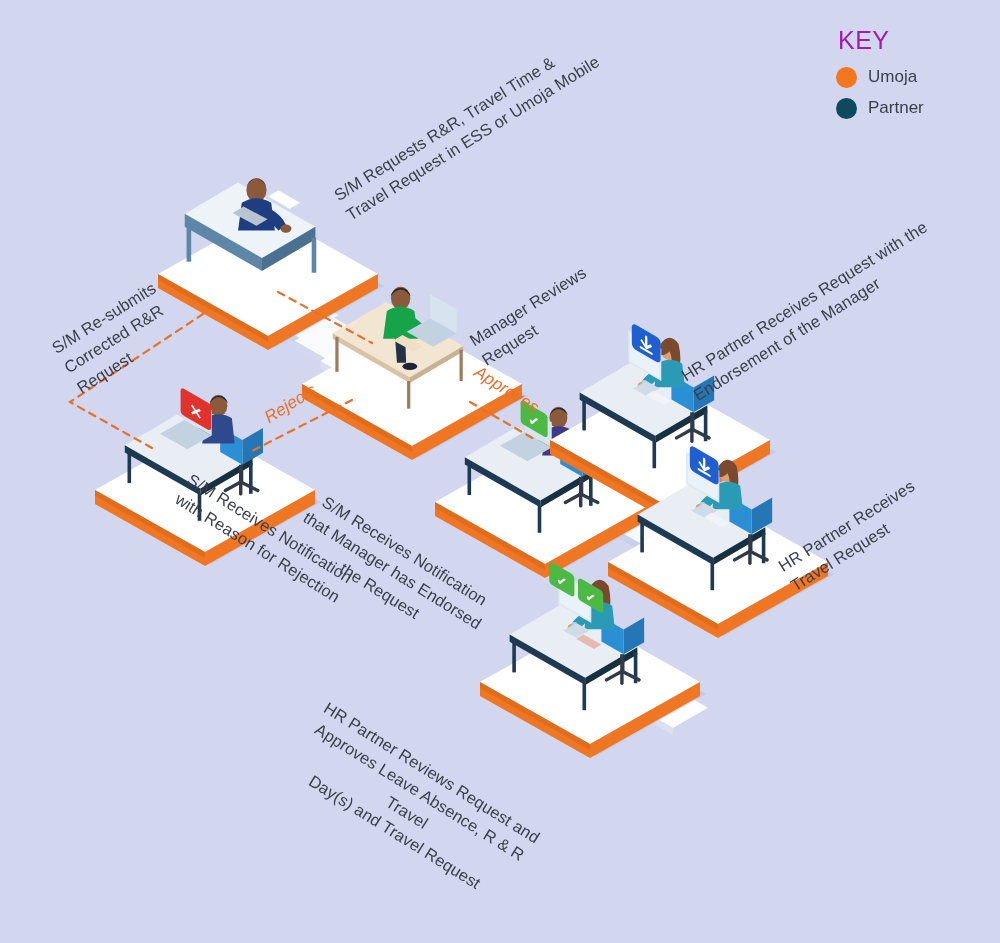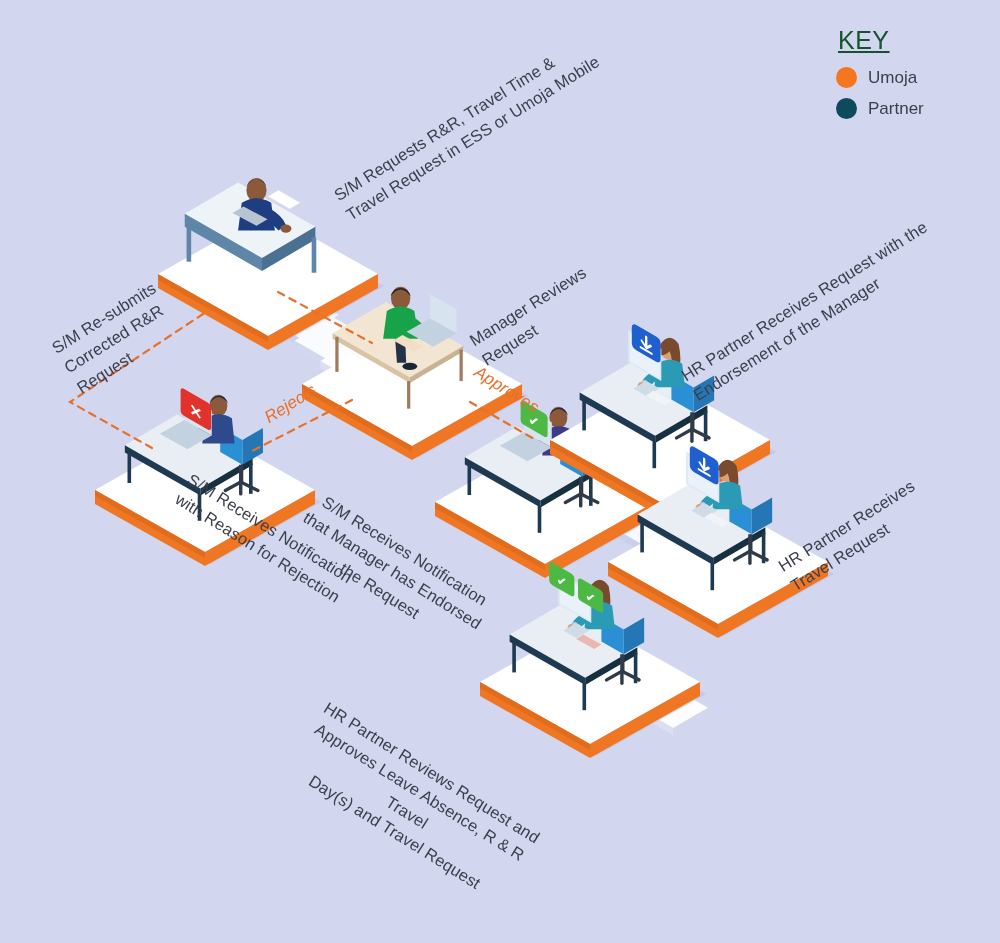--- a/index.html
+++ b/index.html
@@ -43,29 +43,28 @@
   }
   .rot-neg { transform: rotate(-32deg); }
   .rot-pos { transform: rotate(32deg); }
   .key-box {
     position: absolute;
     right: 34px;
     top: 26px;
     width: 130px;
   }
   .key-title {
-    color: #14532d;
+    color: #a21caf;
     font-size: 25px;
     letter-spacing: 0.5px;
     margin: 0 0 12px 2px;
-    text-decoration: underline;
   }
   .key-row {
     display: flex;
-    align-items: center;
+    align-items: flex-start;
     gap: 11px;
     margin-bottom: 10px;
   }
   .key-dot {
     width: 21px;
     height: 21px;
     border-radius: 50%;
     flex: none;
   }
   .key-label {

